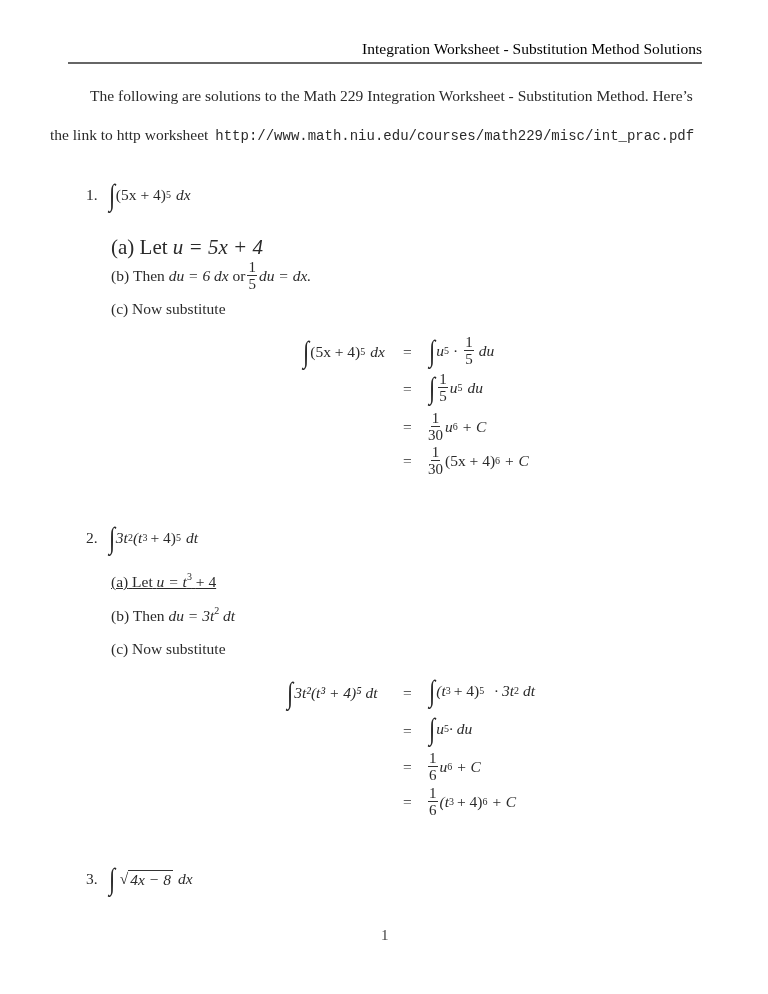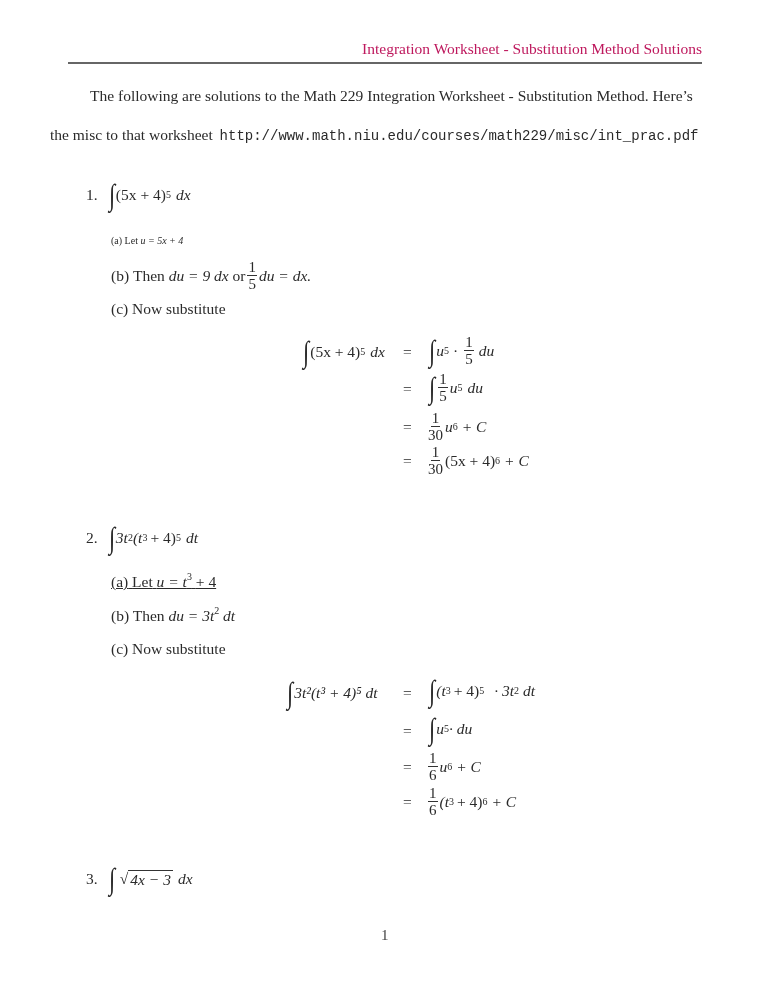--- a/index.html
+++ b/index.html
@@ -5,21 +5,21 @@
     html, body { margin: 0; padding: 0; background: #ffffff; }
     body {
       width: 768px; height: 994px; position: relative; overflow: hidden;
       font-family: "DejaVu Serif", "Liberation Serif", serif;
       color: #2a2a2a;
     }
     .abs { position: absolute; white-space: nowrap; }
     .serif { font-family: "Liberation Serif", "DejaVu Serif", serif; }
     .mono { font-family: "Liberation Mono", "DejaVu Mono", monospace; }
     .it { font-style: italic; }
-    .header-title { right: 66px; top: 40px; font-size: 15.5px; color: #be185d; }
+    .header-title { right: 66px; top: 40px; font-size: 15.5px; color: #000000; }
     .header-rule { left: 68px; top: 62px; width: 634px; height: 1.5px; background: #666; }
     .para { font-size: 15.5px; color: #2a2a2a; }
     .int { font-size: 30px; line-height: 30px; font-style: italic; font-weight: 200; transform: scaleX(0.75); display: inline-block; }
     .frac { display: inline-flex; flex-direction: column; align-items: center; vertical-align: middle; font-size: 15px; line-height: 16px; margin: 0 2px; }
     .frac .n { border-bottom: 1px solid #333; padding: 0 1px; }
     sup { font-size: 10px; vertical-align: 7px; line-height: 0; }
     .eq { position: absolute; left: 403px; font-size: 15.5px; }
     .rhs { position: absolute; left: 428px; font-size: 15.5px; display: flex; align-items: center; }
     .lhs { position: absolute; font-size: 15.5px; display: flex; align-items: center; }
     .sqrt { display: inline-flex; align-items: flex-start; }
@@ -29,42 +29,42 @@
 </head>
 <body>
 
 <div>
 
   <div class="abs header-title serif">Integration Worksheet - Substitution Method Solutions</div>
   <div class="abs header-rule"></div>
 
   <div class="abs para serif" style="left:90px; top:87px;">The following are solutions to the Math 229 Integration Worksheet - Substitution Method.  Here’s</div>
   <div class="abs para serif" style="left:50px; top:126px;">
-    <span>the misc to that worksheet</span>
+    <span>the link to http worksheet</span>
     <span class="mono" style="font-size:14px; margin-left:3px;">http://www.math.niu.edu/courses/math229/misc/int_prac.pdf</span>
   </div>
 
   <div class="abs serif" style="left:86px; top:180px; display:flex; align-items:center; font-size:15.5px;">
     <span>1.</span>
     <span class="int serif" style="margin-left:10px;">∫</span>
     <span>(5x + 4)</span>
       <sup>5</sup>
     <span class="it" style="margin-left:5px;">dx</span>
   </div>
 
-  <div class="abs serif" style="left:111px; top:235px; font-size:10px;">
+  <div class="abs serif" style="left:111px; top:235px; font-size:21px;">
     <span>(a)</span>
     <span>Let</span>
     <span class="it">u = 5x + 4</span>
   </div>
 
   <div class="abs serif" style="left:111px; top:259px; font-size:15.5px; display:flex; align-items:center;">
     <span>(b)</span>&nbsp;
     <span>Then</span>&nbsp;
-    <span class="it">du = 9 dx</span>&nbsp;
+    <span class="it">du = 6 dx</span>&nbsp;
     <span>or</span>
     <span class="frac">
       <span class="n">1</span>
       <span>5</span>
     </span>
     <span class="it">du = dx.</span>
   </div>
 
   <div class="abs serif" style="left:111px; top:300px; font-size:15.5px;">
     <span>(c)</span>
@@ -203,20 +203,20 @@
     <span style="margin-left:3px;">+ 4)</span>
       <sup>6</sup>
     <span class="it" style="margin-left:4px;">+ C</span>
   </div>
 
   <div class="abs serif" style="left:86px; top:864px; display:flex; align-items:center; font-size:15.5px;">
     <span>3.</span>
     <span class="int" style="margin-left:10px;">∫</span>
     <span class="sqrt" style="margin-left:4px;">
       <span>√</span>
-      <span class="rad it">4x − 3</span>
+      <span class="rad it">4x − 8</span>
     </span>
     <span class="it" style="margin-left:5px;">dx</span>
   </div>
 
   <div class="abs page-num serif">1</div>
 
 </div>
 
 </body></html>

